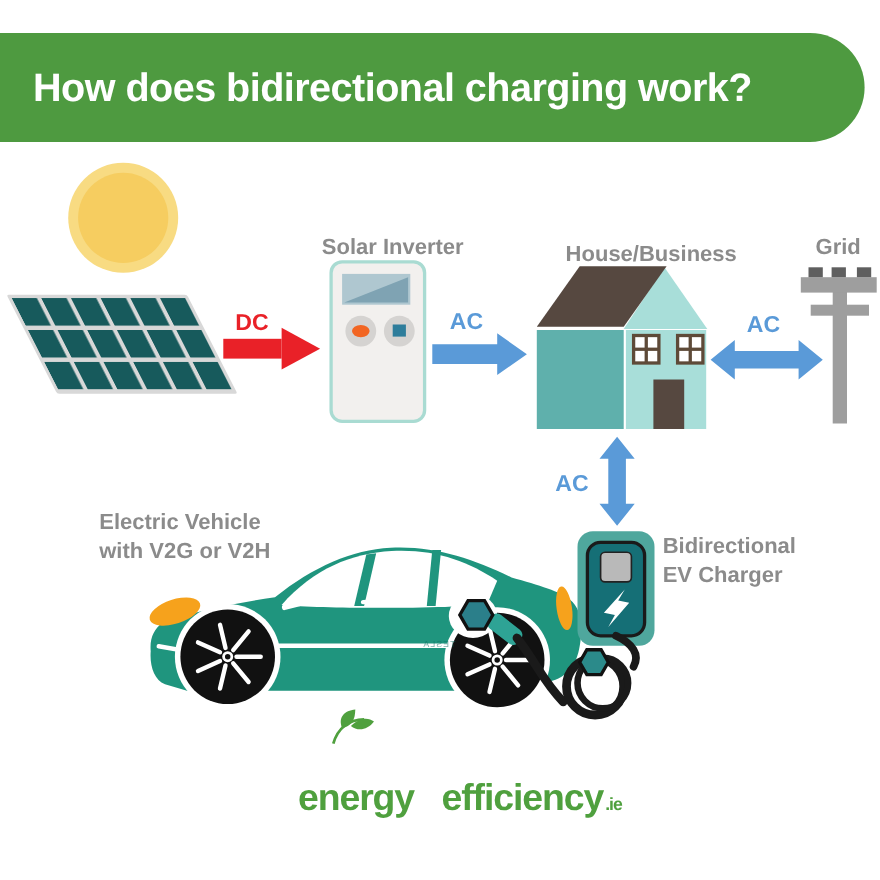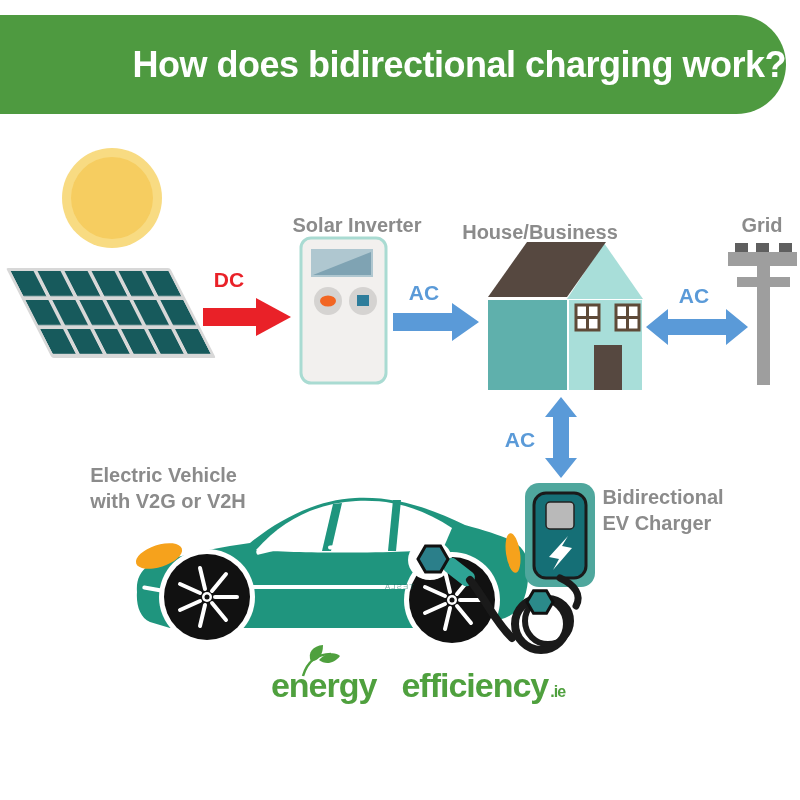--- a/index.html
+++ b/index.html
@@ -1,23 +1,23 @@
 <!DOCTYPE html>
 <html><head>
 <meta charset="utf-8">
 <style>
   html,body{margin:0;padding:0;background:#ffffff;}
   .canvas{
     position:relative;width:800px;height:800px;background:#ffffff;overflow:hidden;
     font-family:"Liberation Sans", sans-serif;
   }
   .banner{
-    position:absolute;left:0;top:15px;width:786px;height:99px;
+    position:absolute;left:0;top:30px;width:786px;height:99px;
     background:#4E9A40;border-radius:0 50px 50px 0;
-    display:flex;align-items:center;justify-content:flex-end;
+    display:flex;align-items:center;
   }
   .banner h1{
     margin:0 0 0 30px;color:#ffffff;font-size:36px;font-weight:bold;letter-spacing:-0.5px;
   }
   .stage{position:absolute;left:0;top:0;width:800px;height:800px;}
   .lbl{
     position:absolute;transform:translate(-50%,-50%);
     color:#8B8B8B;font-weight:bold;font-size:20px;white-space:nowrap;text-align:left;
   }
   .lbl.two{line-height:26px;}
@@ -29,21 +29,21 @@
   .flow.ac{color:#5A9AD8;}
   .brand-mark{
     position:absolute;left:399px;top:586px;
     font-size:8px;letter-spacing:1px;color:#0E6E62;opacity:0.55;
     transform:translate(-50%,-50%) scaleX(-1);
   }
   .logo{
     position:absolute;left:418px;top:666px;transform:translateX(-50%);
     display:flex;align-items:baseline;color:#4FA03E;letter-spacing:-1px;white-space:nowrap;
   }
-  .logo .bold{font-size:34px;font-weight:bold;}
+  .logo .bold{font-size:34px;font-weight:bold;margin-top:40px;}
   .logo .light{font-size:34px;font-weight:bold;margin-left:25px;}
   .logo .tld{font-size:16px;font-weight:bold;margin-left:2px;}
   .leaf{position:absolute;left:295px;top:644px;}
 </style>
 </head>
 <body>
 
 <div class="canvas">
 
   <div class="banner">
@@ -192,24 +192,24 @@
     <g fill="none" stroke="#1a1a1a" stroke-linecap="round">
       <path d="M 560,578 C 575,585 582,595 576,606" stroke-width="7"></path>
       <path d="M 470,580 C 486,600 494,620 512,638" stroke-width="8"></path>
       <circle cx="541" cy="624" r="26" stroke-width="8"></circle>
       <circle cx="548" cy="621" r="23" stroke-width="6"></circle>
       <polygon points="553,602 546.5,613.3 533.5,613.3 527,602 533.5,590.7 546.5,590.7" fill="#2B8A8A" stroke="#111111" stroke-width="3"></polygon>
     </g>
   </svg>
 
   <div class="lbl" style="left:357px;top:225px;">Solar Inverter</div>
-  <div class="lbl" style="left:540px;top:232px;">House/Business</div>
+  <div class="lbl" style="left:592px;top:232px;">House/Business</div>
   <div class="lbl" style="left:762px;top:225px;">Grid</div>
 
-  <div class="flow dc" style="left:229px;top:280px;">DC</div>
+  <div class="flow dc" style="left:229px;top:294px;">DC</div>
   <div class="flow ac" style="left:424px;top:293px;">AC</div>
   <div class="flow ac" style="left:694px;top:296px;">AC</div>
   <div class="flow ac" style="left:520px;top:440px;">AC</div>
 
   <div class="lbl two" style="left:168px;top:488px;">
     <div>Electric Vehicle</div>
     <div>with V2G or V2H</div>
   </div>
 
   <div class="lbl two" style="left:663px;top:510px;">

